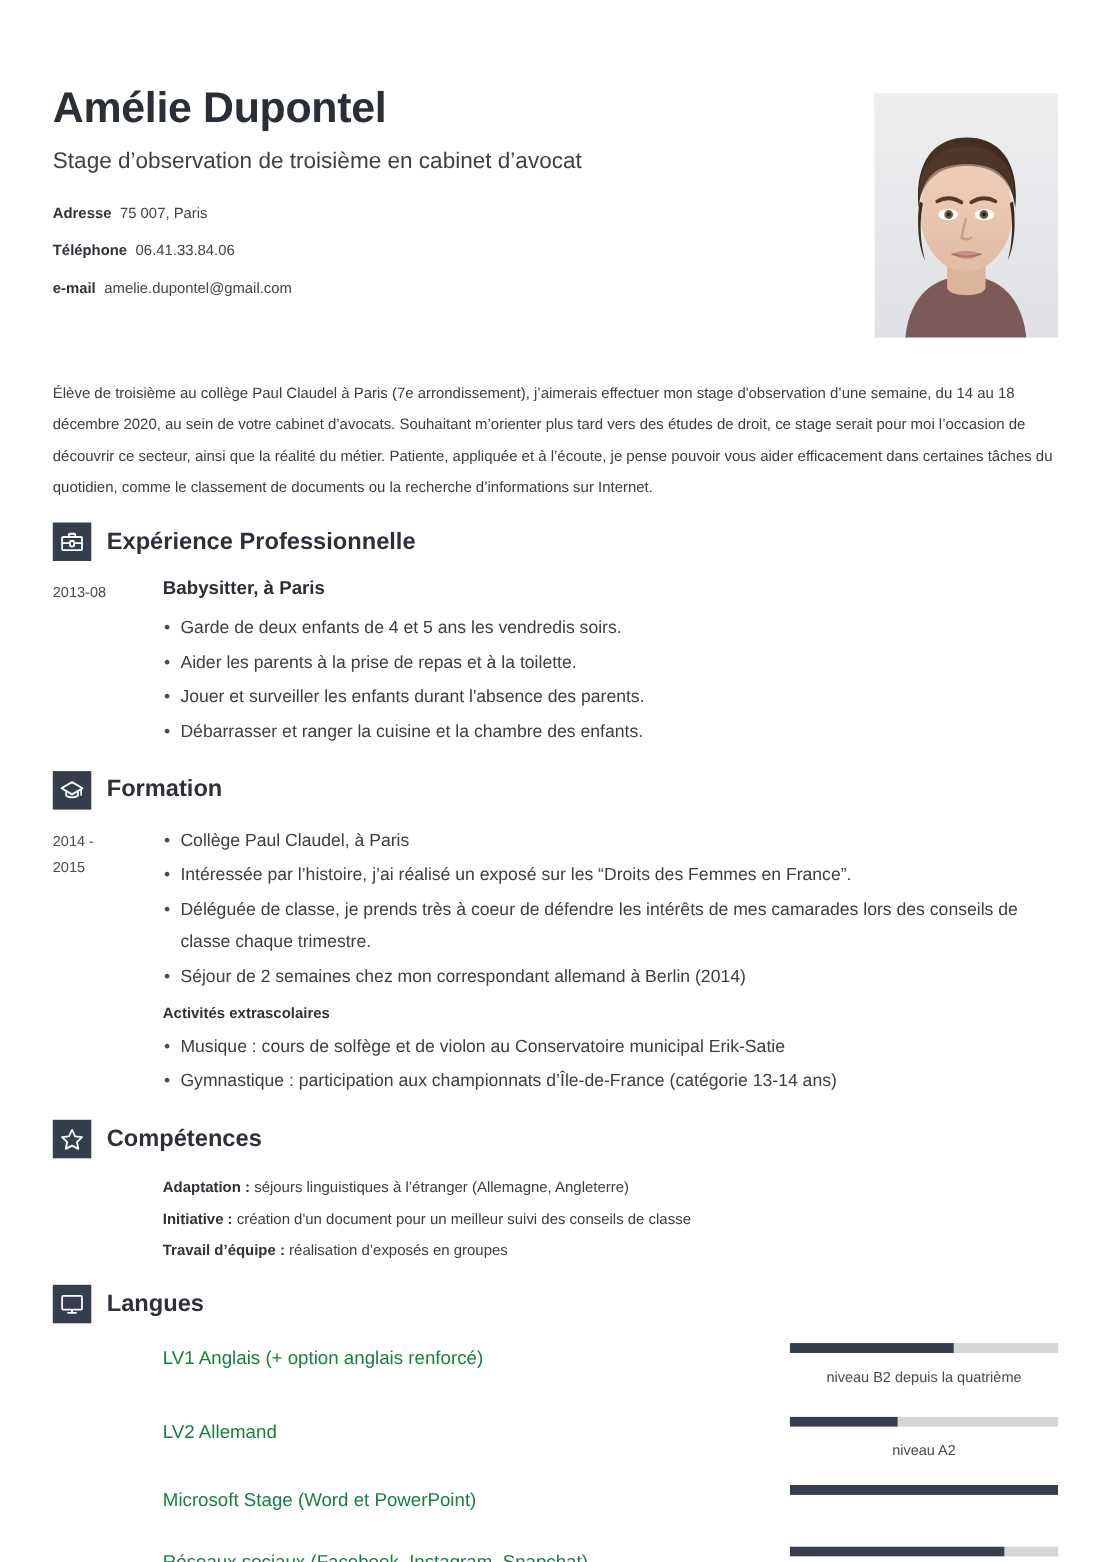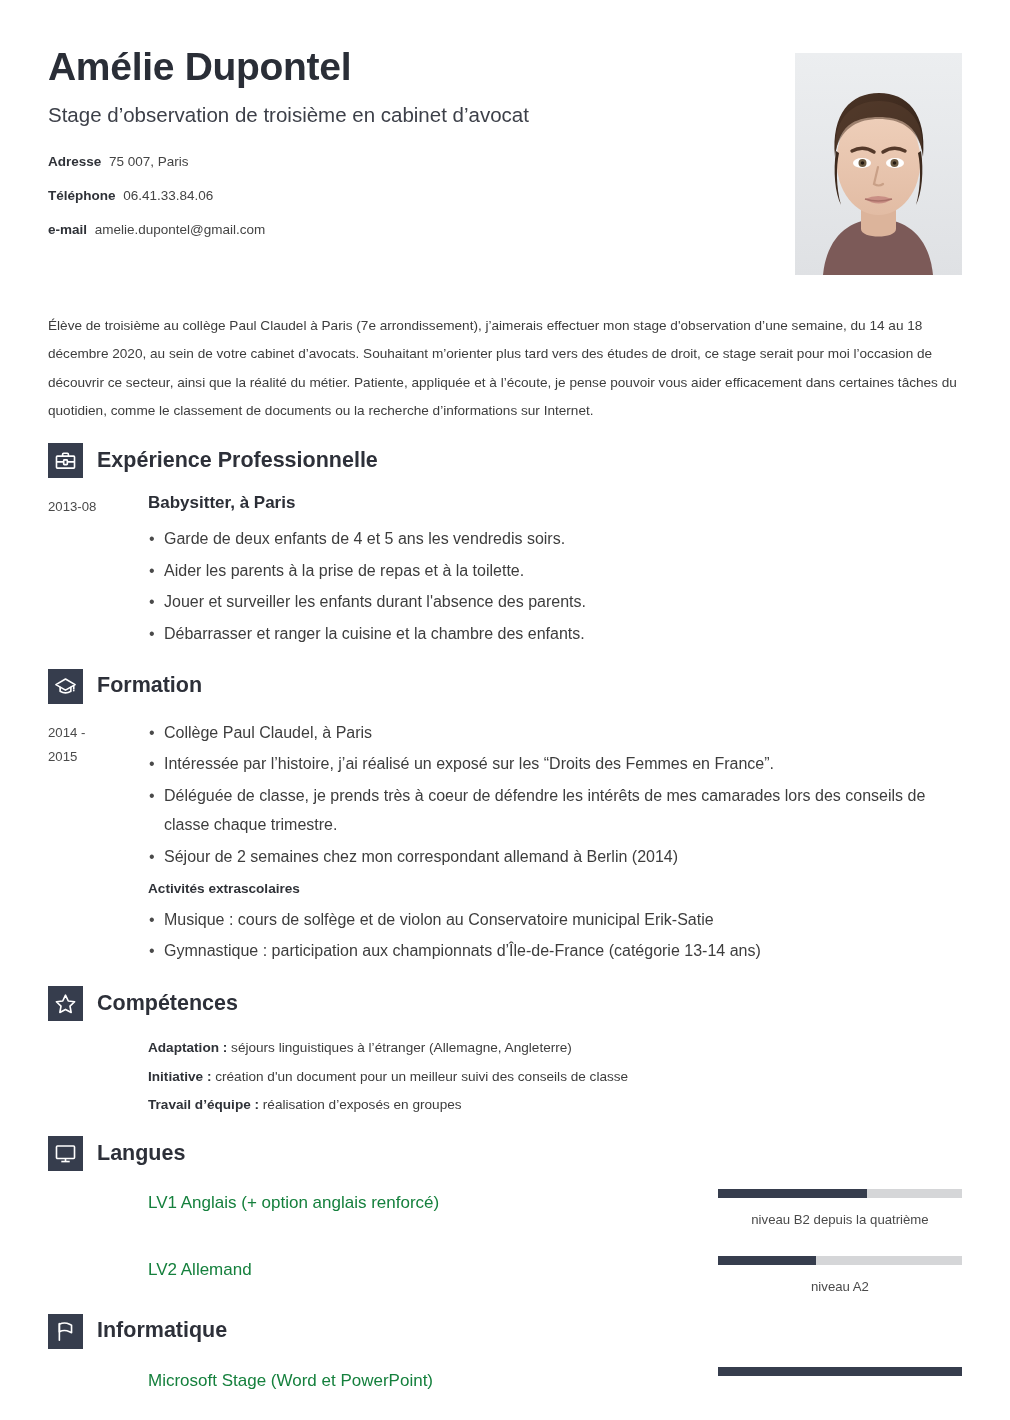--- a/index.html
+++ b/index.html
@@ -13,20 +13,21 @@
     font-family: "Liberation Sans", sans-serif;
     color: #3c3c3c;
     overflow: hidden;
   }
   .page {
     position: relative;
     width: 1010px;
     height: 1124px;
     box-sizing: border-box;
     padding: 40px 48px 0 48px;
+    margin-top: 32px;
   }
 
   
   .header {
     position: relative;
     min-height: 232px;
   }
   .name {
     font-size: 39px;
     font-weight: bold;
@@ -390,29 +391,20 @@
           <div class="bar-track">
             <div class="bar-fill" style="width: 40%;"></div>
           </div>
           <div class="bar-caption">niveau A2</div>
         </div>
       </div>
     </div>
   </div>
 
   <div class="section">
-    <div class="section-head">
-      <span class="section-icon">
-        <svg width="23" height="23" viewBox="0 0 24 24" fill="none" stroke="#ffffff" stroke-width="1.7" stroke-linejoin="round" stroke-linecap="round">
-          <path d="M5.6 21 V3.6"></path>
-          <path d="M5.6 4.4 q5.3 -2.6 10.6 0 q2.1 1 2.1 1 V13.3 q0 0 -2.1 -1 q-5.3 -2.6 -10.6 0 Z"></path>
-        </svg>
-      </span>
-      <span class="section-title">Informatique</span>
-    </div>
 
     <div class="bars-body">
       <div class="bar-row">
         <div class="bar-name">Microsoft Stage (Word et PowerPoint)</div>
         <div class="bar-right">
           <div class="bar-track">
             <div class="bar-fill" style="width: 100%;"></div>
           </div>
         </div>
       </div>

